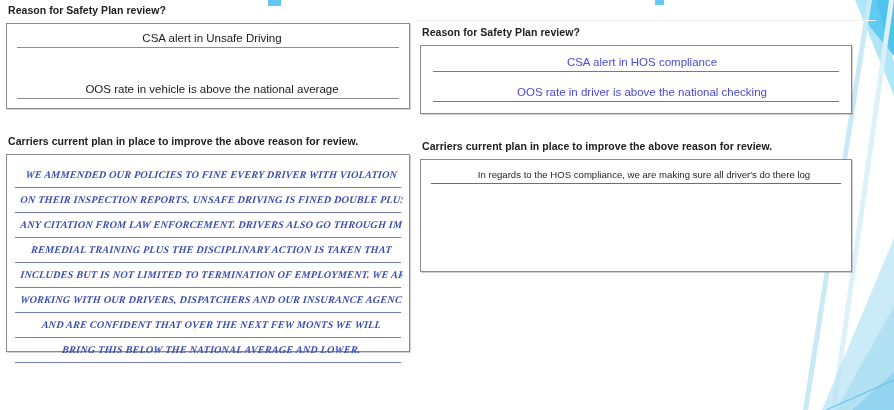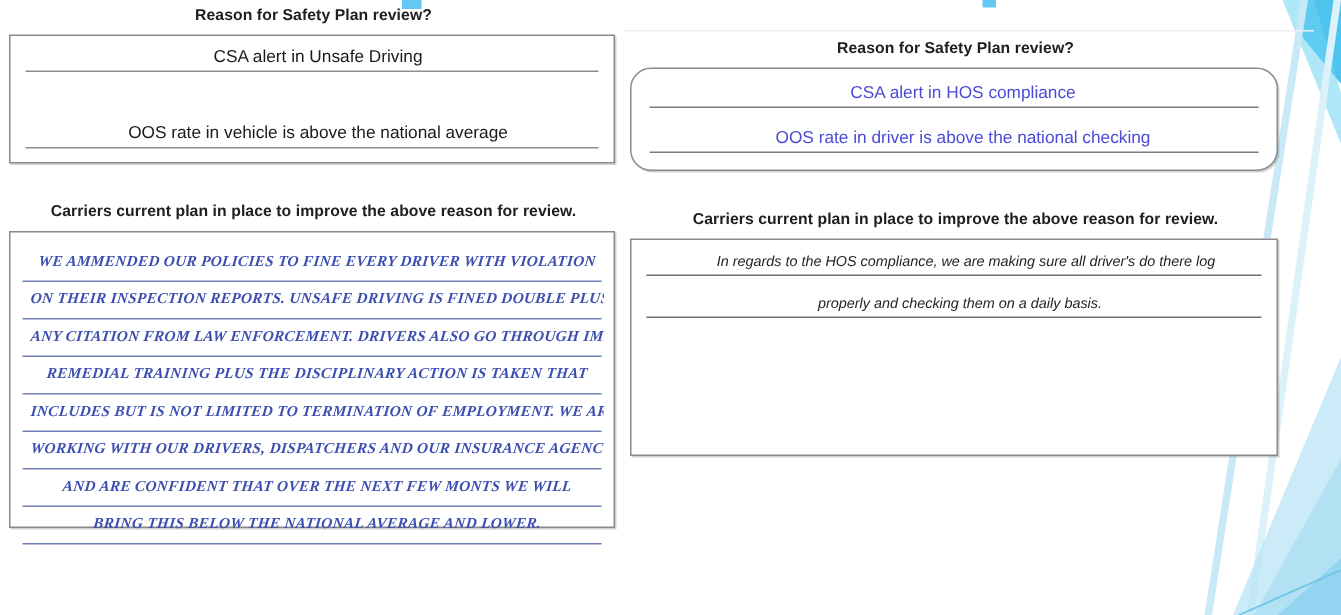--- a/index.html
+++ b/index.html
@@ -50,21 +50,20 @@
   .col-left  { position: absolute; left: 6px;  top: 4px; width: 404px; }
   .col-right { position: absolute; left: 420px; top: 26px; width: 432px; }
 
   .q-label {
     font-size: 10.5px;
     font-weight: bold;
     color: #202020;
     letter-spacing: 0.05px;
     margin: 0 0 7px 2px;
     white-space: nowrap;
-    text-align: center;
   }
 
   .box {
     border: 1px solid #8a8a8a;
     background: #ffffff;
     box-sizing: border-box;
     box-shadow: 1px 1px 0 rgba(120,120,120,0.35);
     text-align: center;
   }
 
@@ -100,39 +99,38 @@
     letter-spacing: 0.2px;
     color: #3d4fb0;
     white-space: nowrap;
     overflow: hidden;
     transform: skewX(-6deg);
     transform-origin: left bottom;
   }
   .hw-line:last-child { border-bottom: 1px solid #6f7fb5; }
 
   
-  .box-reason-right { padding: 10px 12px 11px 12px; border-radius: 14px; }
+  .box-reason-right { padding: 10px 12px 11px 12px; }
   .rline-blue {
     border-bottom: 1px solid #7a7a7a;
     padding: 0 0 3px 12px;
     margin-bottom: 14px;
     font-size: 11.5px;
     color: #4a4ad6;
     white-space: nowrap;
     overflow: hidden;
   }
   .rline-blue:last-child { margin-bottom: 0; }
 
   
   .box-plan-right {
     padding: 9px 10px 2px 10px;
-    height: 145px;
+    height: 113px;
     box-sizing: border-box;
     overflow: hidden;
-    font-style: italic;
   }
   .pline {
     border-bottom: 1px solid #6e6e6e;
     padding: 0 0 3px 0;
     margin-bottom: 13px;
     font-size: 9.6px;
     color: #1f1f1f;
     white-space: nowrap;
     overflow: hidden;
   }
@@ -200,17 +198,16 @@
       <div class="rline-blue">CSA alert in HOS compliance</div>
       <div class="rline-blue">OOS rate in driver is above the national checking</div>
     </div>
 
     <div class="spacer-26"></div>
 
     <div class="q-label">Carriers current plan in place to improve the above reason for review.</div>
 
     <div class="box box-plan-right">
       <div class="pline indent">In regards to the HOS compliance, we are making sure all driver's do there log</div>
-      <div class="pline flush">properly and checking them on a daily basis.</div>
     </div>
   </div>
 
 </div>
 
 </body></html>

